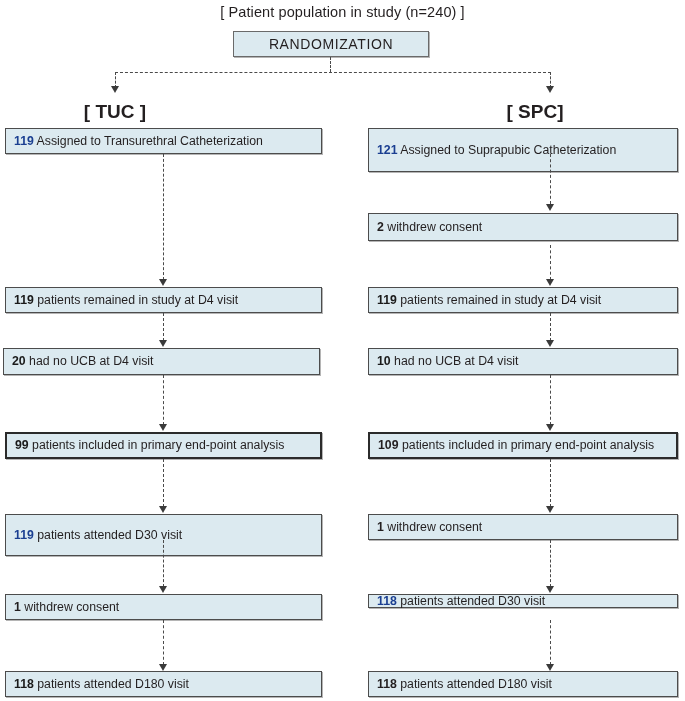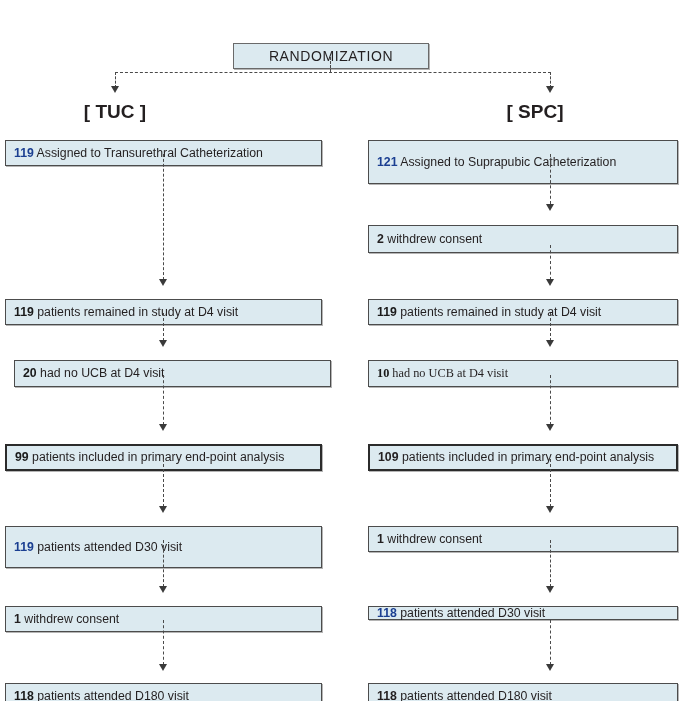--- a/index.html
+++ b/index.html
@@ -33,21 +33,20 @@
 
   
   .box{
     position:absolute;
     background:#dceaf0;
     border:1px solid #4c4c4c;
     box-sizing:border-box;
     display:flex;
     align-items:center;
     box-shadow:1px 1px 0 rgba(120,120,120,.55);
-    margin-top:12px;
   }
   .box .txt{
     padding-left:8px;
     font-size:12.3px;
     line-height:1.15;
     white-space:nowrap;
     color:#231f20;
   }
   .box.thick{ border:2px solid #2b2b2b; }
   .box.rand{
@@ -80,20 +79,21 @@
     border-left:4.5px solid transparent;
     border-right:4.5px solid transparent;
     border-top:7px solid #3a3a3a;
   }
 </style>
 </head>
 <body>
 
 <div id="canvas">
 
+  <div class="title">[ Patient population in study (n=240) ]</div>
 
   <div class="box rand" style="left:233px;top:31px;width:196px;height:26px;">
     <span class="txt">RANDOMIZATION</span>
   </div>
 
   <div class="vline" style="left:330px;top:57px;height:15px;"></div>
   <div class="hline" style="left:115px;top:72px;width:436px;"></div>
   <div class="vline" style="left:115px;top:72px;height:16px;"></div>
   <div class="arrow" style="left:111px;top:86px;"></div>
   <div class="vline" style="left:550px;top:72px;height:16px;"></div>
@@ -107,21 +107,21 @@
   </div>
   <div class="vline" style="left:163px;top:154px;height:126px;"></div>
   <div class="arrow" style="left:159px;top:279px;"></div>
 
   <div class="box" style="left:5px;top:287px;width:317px;height:26px;">
     <span class="txt"><span class="num dark">119</span><span> patients remained in study at D4 visit</span></span>
   </div>
   <div class="vline" style="left:163px;top:313px;height:28px;"></div>
   <div class="arrow" style="left:159px;top:340px;"></div>
 
-  <div class="box" style="left:14px;top:348px;width:317px;height:27px;align-items:center;">
+  <div class="box" style="left:3px;top:348px;width:317px;height:27px;align-items:center;">
     <span class="txt"><span class="num dark">20</span><span> had no UCB at D4 visit</span></span>
   </div>
   <div class="vline" style="left:163px;top:375px;height:50px;"></div>
   <div class="arrow" style="left:159px;top:424px;"></div>
 
   <div class="box thick" style="left:5px;top:432px;width:317px;height:27px;">
     <span class="txt"><span class="num dark">99</span><span> patients included in primary end-point analysis</span></span>
   </div>
   <div class="vline" style="left:163px;top:459px;height:48px;"></div>
   <div class="arrow" style="left:159px;top:506px;"></div>
@@ -153,21 +153,21 @@
   </div>
   <div class="vline" style="left:550px;top:245px;height:35px;"></div>
   <div class="arrow" style="left:546px;top:279px;"></div>
 
   <div class="box" style="left:368px;top:287px;width:310px;height:26px;">
     <span class="txt"><span class="num dark">119</span><span> patients remained in study at D4 visit</span></span>
   </div>
   <div class="vline" style="left:550px;top:313px;height:28px;"></div>
   <div class="arrow" style="left:546px;top:340px;"></div>
 
-  <div class="box" style="left:368px;top:348px;width:310px;height:27px;font-family:Liberation Serif, serif;">
+  <div class="box" style="left:368px;top:348px;width:310px;height:27px;">
     <span class="txt"><span class="num dark">10</span><span> had no UCB at D4 visit</span></span>
   </div>
   <div class="vline" style="left:550px;top:375px;height:50px;"></div>
   <div class="arrow" style="left:546px;top:424px;"></div>
 
   <div class="box thick" style="left:368px;top:432px;width:310px;height:27px;">
     <span class="txt"><span class="num">109</span><span> patients included in primary end-point analysis</span></span>
   </div>
   <div class="vline" style="left:550px;top:459px;height:48px;"></div>
   <div class="arrow" style="left:546px;top:506px;"></div>

